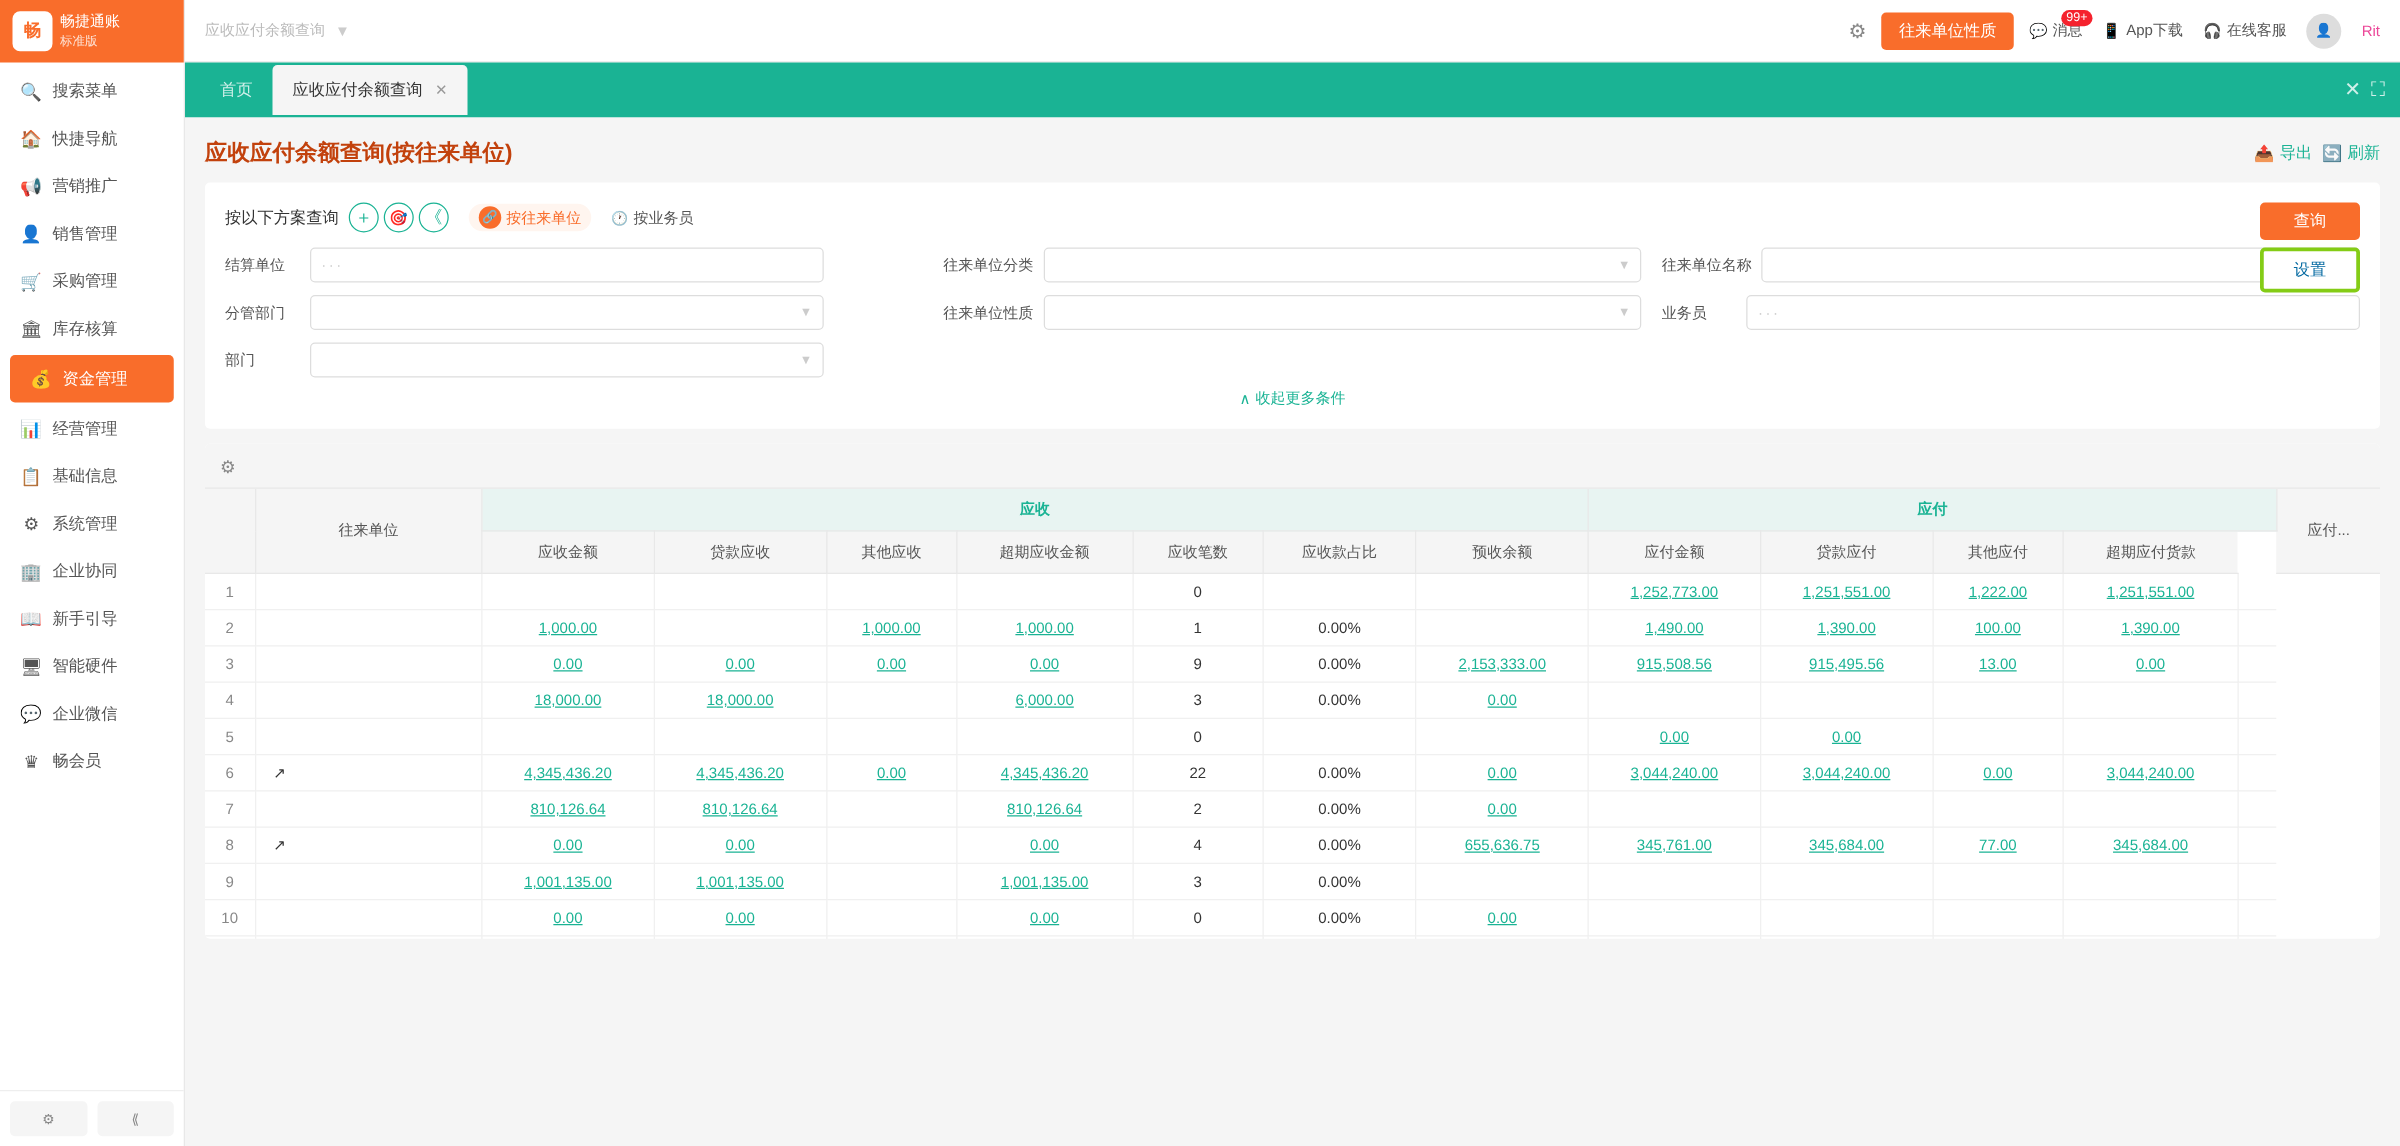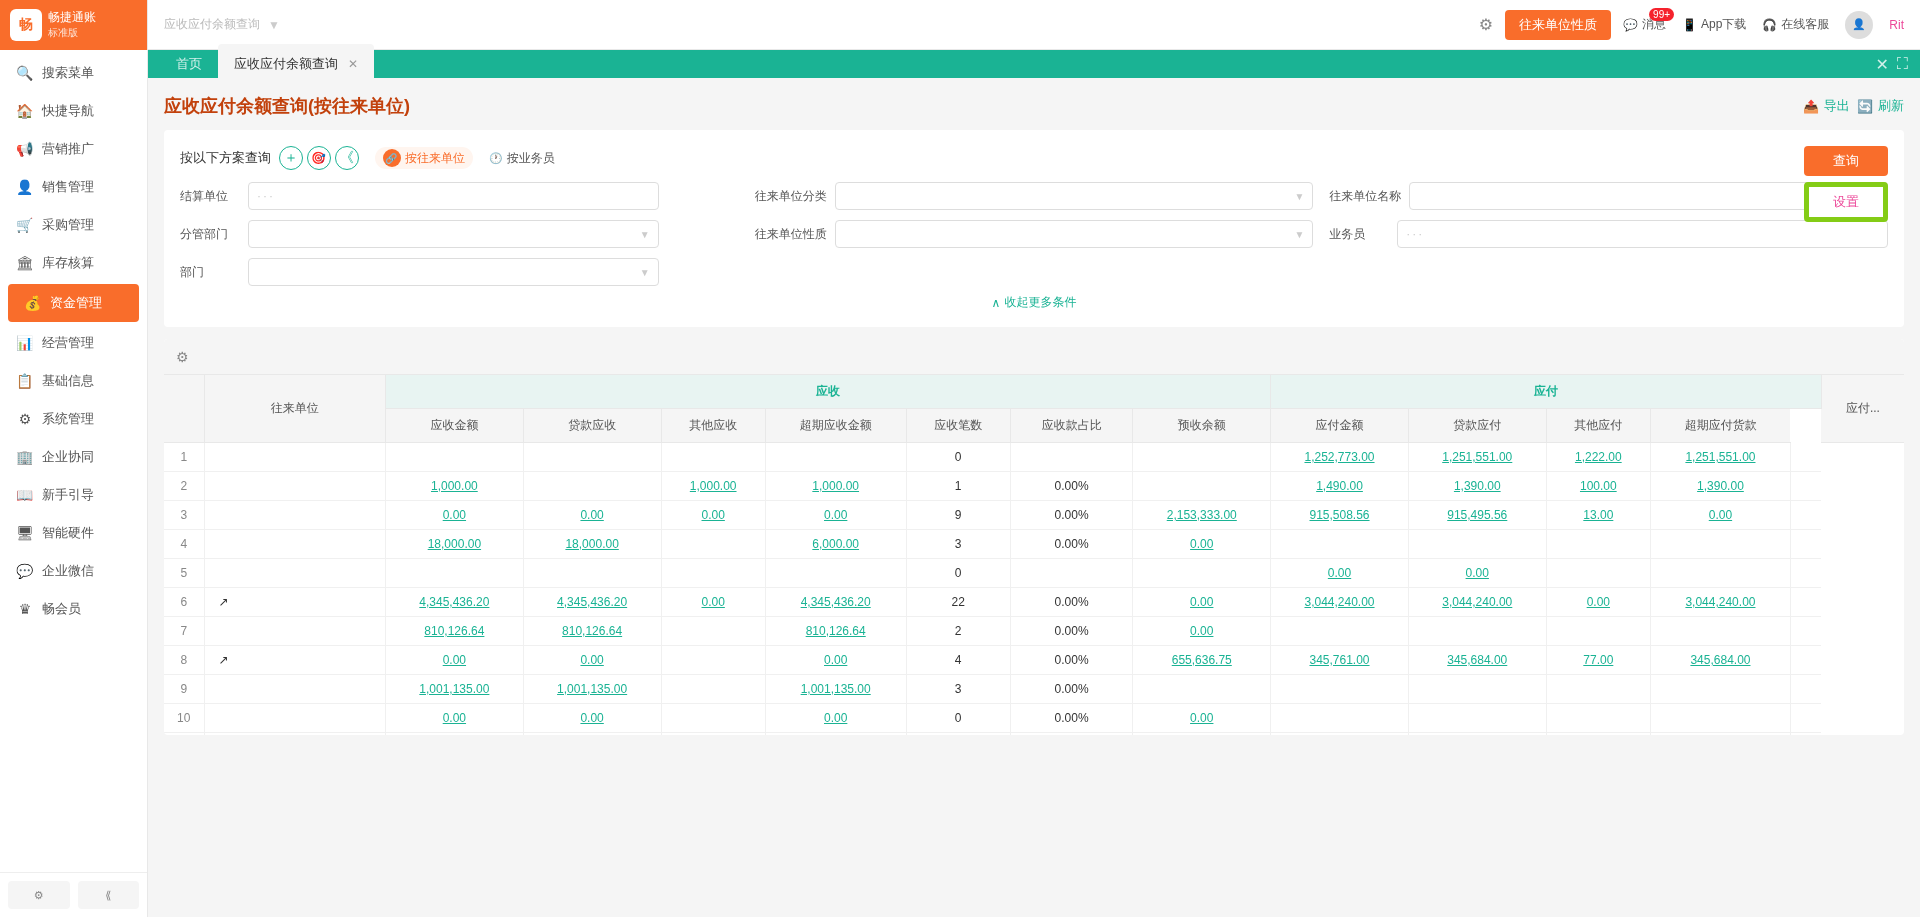--- a/index.html
+++ b/index.html
@@ -33,21 +33,21 @@
     .header-promo-btn { background: #f96d2b; color: #fff; padding: 6px 14px; border-radius: 4px; font-size: 13px; cursor: pointer; border: none; white-space: nowrap; }
     .header-right { display: flex; align-items: center; gap: 16px; margin-left: auto; }
     .header-notif { display: flex; align-items: center; gap: 4px; color: #555; font-size: 12px; cursor: pointer; position: relative; }
     .notif-badge { background: #f5222d; color: #fff; font-size: 10px; padding: 1px 4px; border-radius: 8px; position: absolute; top: -8px; right: -8px; }
     .header-download { display: flex; align-items: center; gap: 4px; color: #555; font-size: 12px; cursor: pointer; }
     .header-service { display: flex; align-items: center; gap: 4px; color: #555; font-size: 12px; cursor: pointer; }
     .header-avatar { width: 28px; height: 28px; background: #ddd; border-radius: 50%; display: flex; align-items: center; justify-content: center; font-size: 11px; color: #888; cursor: pointer; }
     .header-username { font-size: 12px; color: #ec4899; cursor: pointer; }
 
     
-    .tab-bar { background: #1ab394; display: flex; align-items: center; height: 28px; padding: 0 12px; gap: 0; }
+    .tab-bar { background: #1ab394; display: flex; align-items: center; height: 44px; padding: 0 12px; gap: 0; }
     .tab { padding: 0 16px; height: 40px; display: flex; align-items: center; gap: 6px; cursor: pointer; font-size: 13px; color: rgba(255,255,255,0.8); }
     .tab.active { background: #f5f5f5; color: #333; border-radius: 4px 4px 0 0; }
     .tab-close { font-size: 12px; color: #999; margin-left: 4px; cursor: pointer; }
     .tab-bar-actions { margin-left: auto; display: flex; align-items: center; gap: 8px; }
     .tab-bar-icon { color: rgba(255,255,255,0.8); font-size: 16px; cursor: pointer; }
 
     
     .page-content { flex: 1; background: #f5f5f5; overflow-y: auto; padding: 16px; }
 
     
@@ -71,21 +71,21 @@
     .filter-row { display: flex; align-items: center; gap: 8px; }
     .filter-field-label { color: #555; font-size: 12px; white-space: nowrap; min-width: 60px; }
     .filter-field { flex: 1; height: 28px; border: 1px solid #ddd; border-radius: 4px; padding: 0 8px; font-size: 12px; display: flex; align-items: center; color: #333; background: #fff; cursor: pointer; justify-content: space-between; }
     .filter-dots { color: #ccc; letter-spacing: 2px; }
     .filter-arrow { color: #ccc; font-size: 10px; }
 
     .filter-collapse { text-align: center; margin-top: 8px; }
     .collapse-btn { color: #1ab394; font-size: 12px; cursor: pointer; background: none; border: none; display: inline-flex; align-items: center; gap: 4px; }
     .query-btn { padding: 6px 24px; border-radius: 4px; font-size: 13px; cursor: pointer; border: none; }
     .query-btn.primary { background: #f96d2b; color: #fff; }
-    .query-btn.secondary { background: #fff; color: #ec4899; border: 5px solid #84cc16; }
+    .query-btn.secondary { background: #fff; color: #0369a1; border: 3px solid #84cc16; }
 
     
     .table-container { background: #fff; border-radius: 4px; overflow: hidden; }
     .table-toolbar { height: 36px; background: #f5f5f5; display: flex; align-items: center; padding: 0 12px; border-bottom: 1px solid #e8e8e8; }
     .table-settings-icon { color: #888; font-size: 14px; cursor: pointer; }
 
     table { width: 100%; border-collapse: collapse; font-size: 12px; }
     thead { background: #f5f5f5; }
     thead tr th { padding: 8px 10px; text-align: center; border-bottom: 1px solid #e8e8e8; border-right: 1px solid #e8e8e8; color: #555; font-weight: normal; white-space: nowrap; }
     thead tr th:last-child { border-right: none; }

